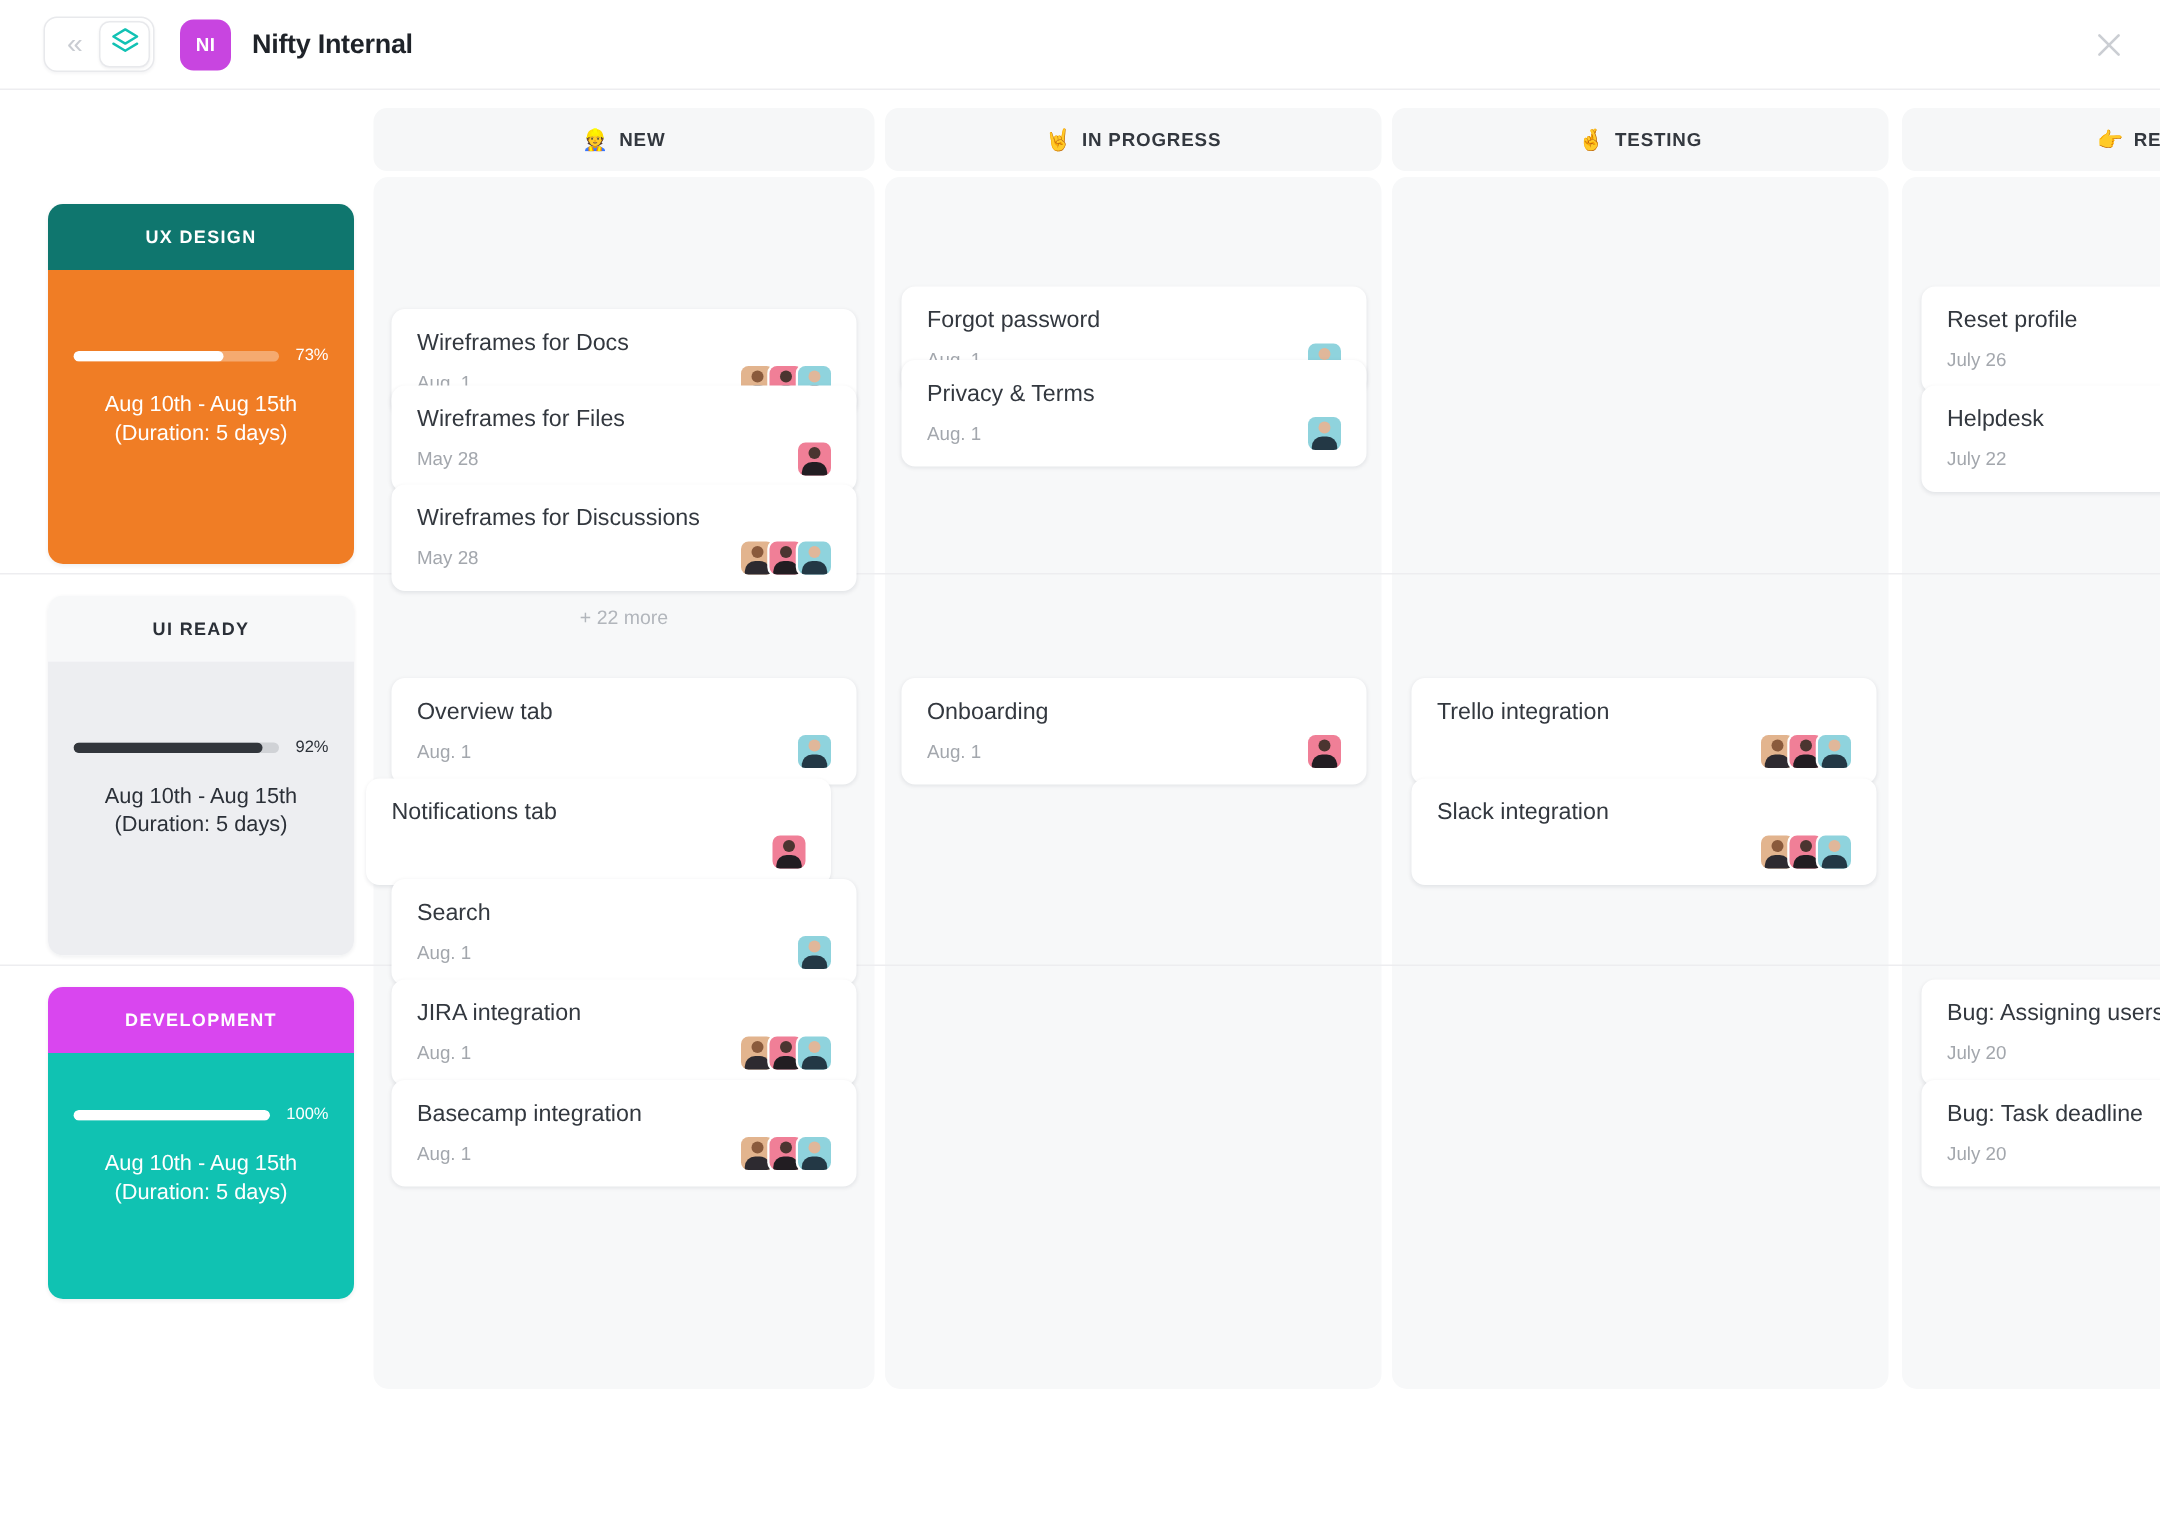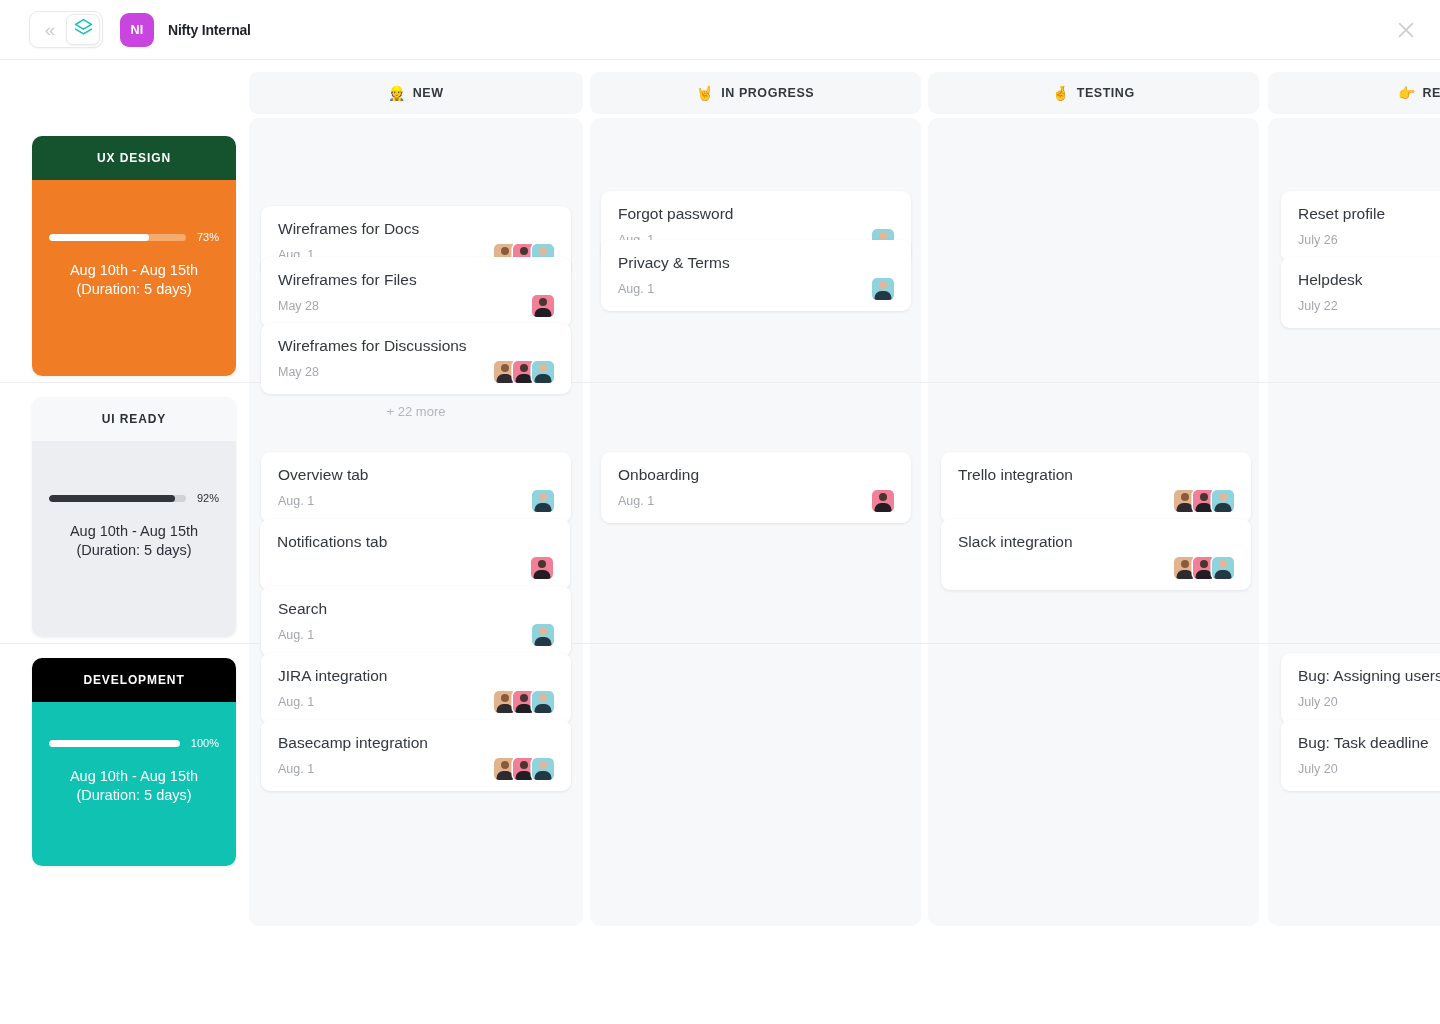--- a/index.html
+++ b/index.html
@@ -47,21 +47,21 @@
     width: 34px; height: 34px;
     border-radius: 9px;
     background: #c845e0;
     color: #ffffff;
     font-size: 12.5px; font-weight: 700;
     display: flex; align-items: center; justify-content: center;
     letter-spacing: .3px;
   }
   .proj-title {
     margin-left: 14px;
-    font-size: 14px; font-weight: 700; color: #1f2329;
+    font-size: 18px; font-weight: 700; color: #1f2329;
     letter-spacing: -.2px;
   }
   .close-x {
     position: absolute; right: 18px; top: 14px;
     width: 32px; height: 32px;
     display: flex; align-items: center; justify-content: center;
     cursor: pointer;
   }
   .close-x svg { display: block; }
 
@@ -104,33 +104,33 @@
   .lane-body { flex: 1; display: flex; flex-direction: column; justify-content: center; padding-bottom: 26px; }
   .lane-prog { display: flex; align-items: center; gap: 11px; padding: 0 17px; }
   .lane-bar { flex: 1; height: 7px; border-radius: 4px; overflow: hidden; }
   .lane-bar > i { display: block; height: 100%; border-radius: 4px; }
   .lane-pct { font-size: 11px; font-weight: 400; white-space: nowrap; }
   .lane-dates {
     margin-top: 18px; text-align: center;
     font-size: 14.5px; line-height: 19px; font-weight: 400;
   }
 
-  .lane.ux .lane-head { background: #14532d; color: #fff; }
+  .lane.ux .lane-head { background: #0f766e; color: #fff; }
   .lane.ux .lane-body { background: #f07d25; }
   .lane.ux .lane-bar { background: #f5aa70; }
   .lane.ux .lane-bar > i { background: #ffffff; }
   .lane.ux .lane-pct, .lane.ux .lane-dates { color: #ffffff; }
 
   .lane.ui .lane-head { background: #f7f8f9; color: #2b3038; }
   .lane.ui .lane-body { background: #edeef1; }
   .lane.ui .lane-bar { background: #d0d2d6; }
   .lane.ui .lane-bar > i { background: #32363c; }
   .lane.ui .lane-pct, .lane.ui .lane-dates { color: #2b3038; }
 
-  .lane.dev .lane-head { background: #000000; color: #fff; }
+  .lane.dev .lane-head { background: #d946ef; color: #fff; }
   .lane.dev .lane-body { background: #10c2b2; }
   .lane.dev .lane-bar { background: #5fd6cb; }
   .lane.dev .lane-bar > i { background: #ffffff; }
   .lane.dev .lane-pct, .lane.dev .lane-dates { color: #ffffff; }
 
   
   .task {
     position: absolute;
     background: #ffffff;
     border-radius: 9px;
@@ -368,21 +368,21 @@
         <div class="task-foot">
           <div class="task-date">Aug. 1</div>
           <div class="avs">
             <div class="av" style="background:#8fd3dd">
               <span class="head" style="background:#e0b79a"></span>
               <span class="body" style="background:#233845"></span>
             </div>
           </div>
         </div>
       </div>
-      <div class="task" style="left:260px;top:459px;width:310px">
+      <div class="task" style="left:244px;top:459px;width:310px">
         <div class="task-title">Notifications tab</div>
         <div class="task-foot">
           <div class="task-date"></div>
           <div class="avs">
             <div class="av" style="background:#f07f97">
               <span class="head" style="background:#4b3530"></span>
               <span class="body" style="background:#221d22"></span>
             </div>
           </div>
         </div>

